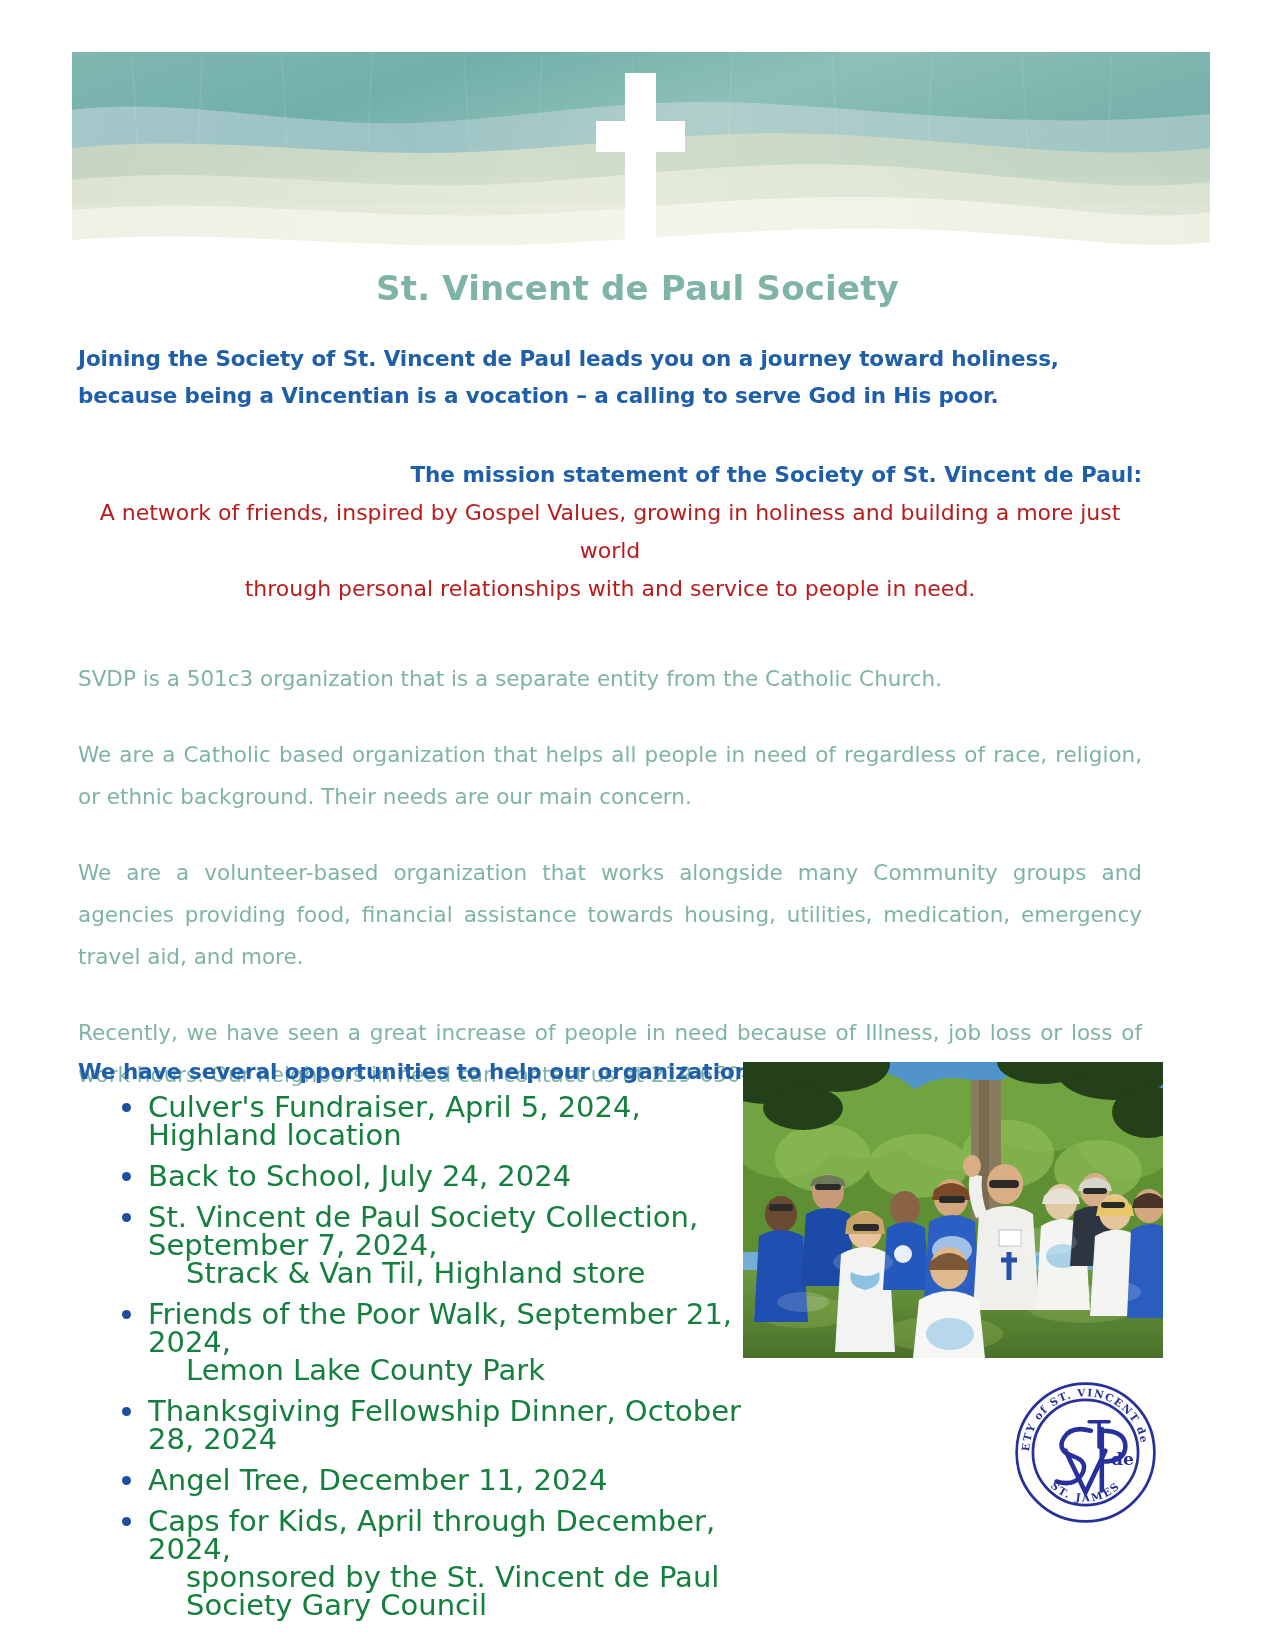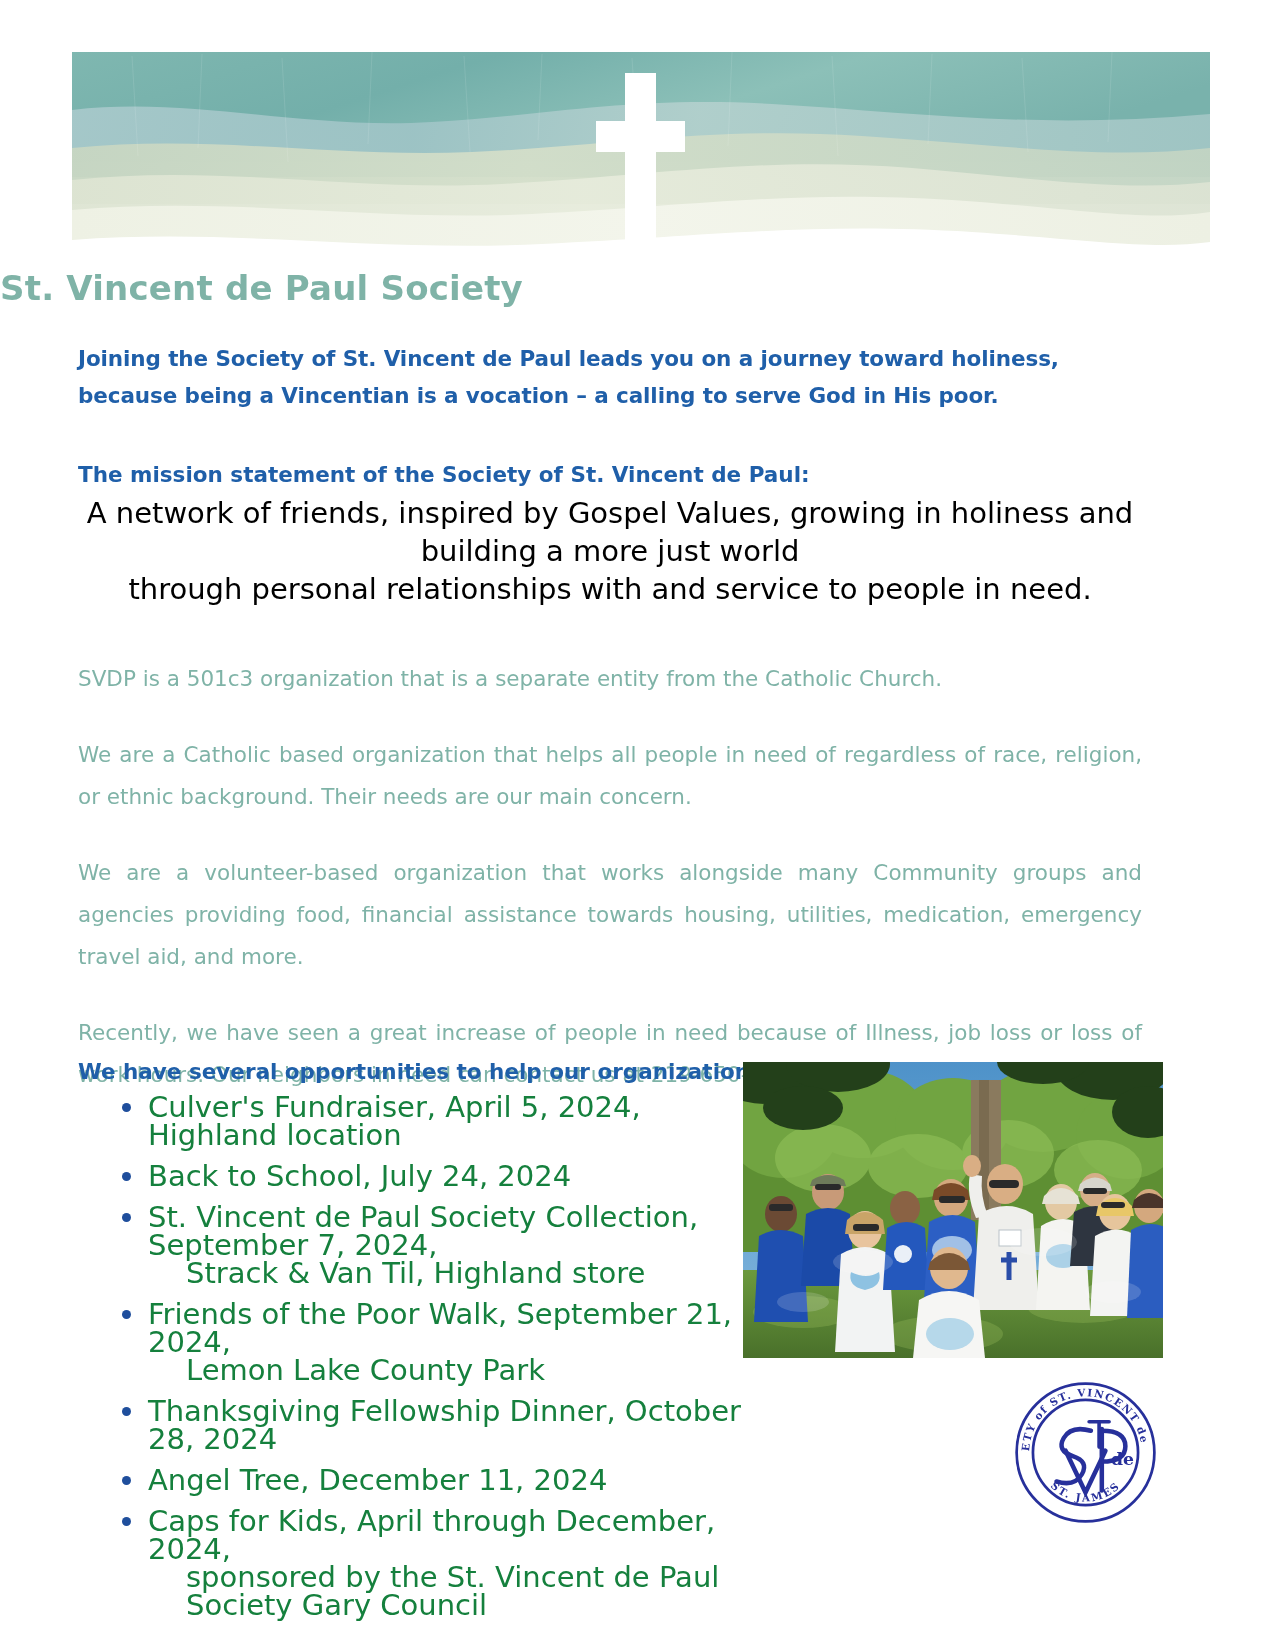--- a/index.html
+++ b/index.html
@@ -32,21 +32,21 @@
     overflow: hidden;
   }
   .banner svg { display: block; width: 100%; height: 100%; }
 
   
   .doc-title {
     position: absolute;
     left: 0;
     top: 268px;
     width: 1275px;
-    text-align: left;
+    text-align: center;
     font-size: 34px;
     font-weight: bold;
     color: #7FB3A7;
     font-family: "DejaVu Sans", sans-serif;
     letter-spacing: 0.2px;
   }
 
   
   .content {
     position: absolute;
@@ -59,30 +59,30 @@
     color: #1F5FA9;
     font-weight: bold;
     font-size: 21.5px;
     line-height: 37px;
     letter-spacing: -0.1px;
   }
 
   .mission-head {
     color: #1F5FA9;
     font-weight: bold;
-    text-align: left;
+    text-align: right;
     font-size: 21.5px;
     line-height: 34px;
     margin-top: 44px;
   }
 
   .mission-body {
-    color: #000000;
+    color: #b91c1c;
     text-align: center;
-    font-size: 29px;
+    font-size: 22px;
     line-height: 38px;
     margin-top: 2px;
   }
 
   .teal-para {
     color: #7FB3A7;
     font-size: 21.5px;
     line-height: 42px;
     text-align: justify;
     margin-top: 34px;

